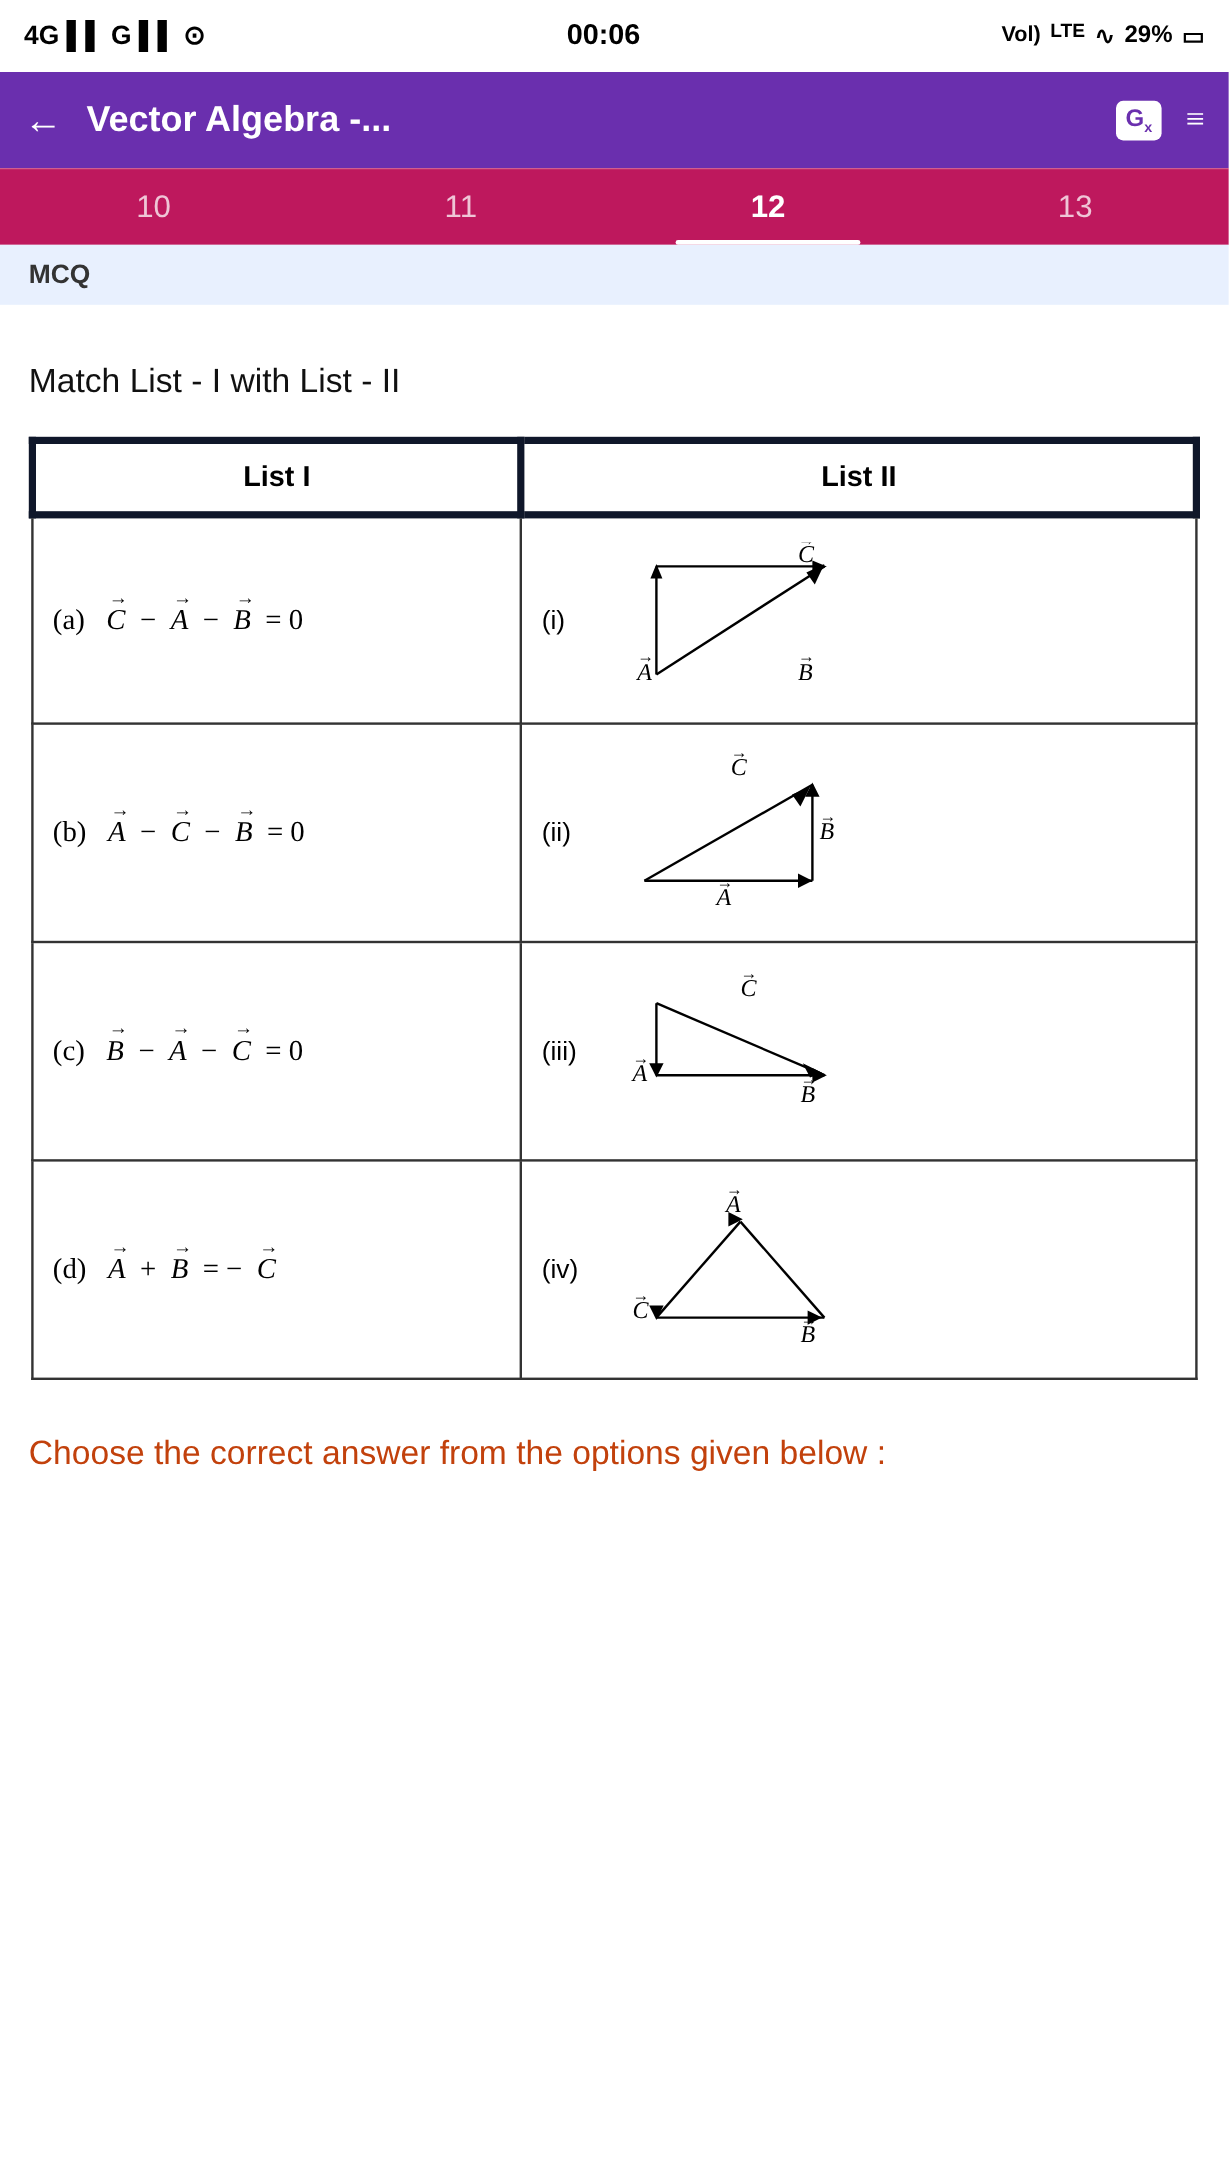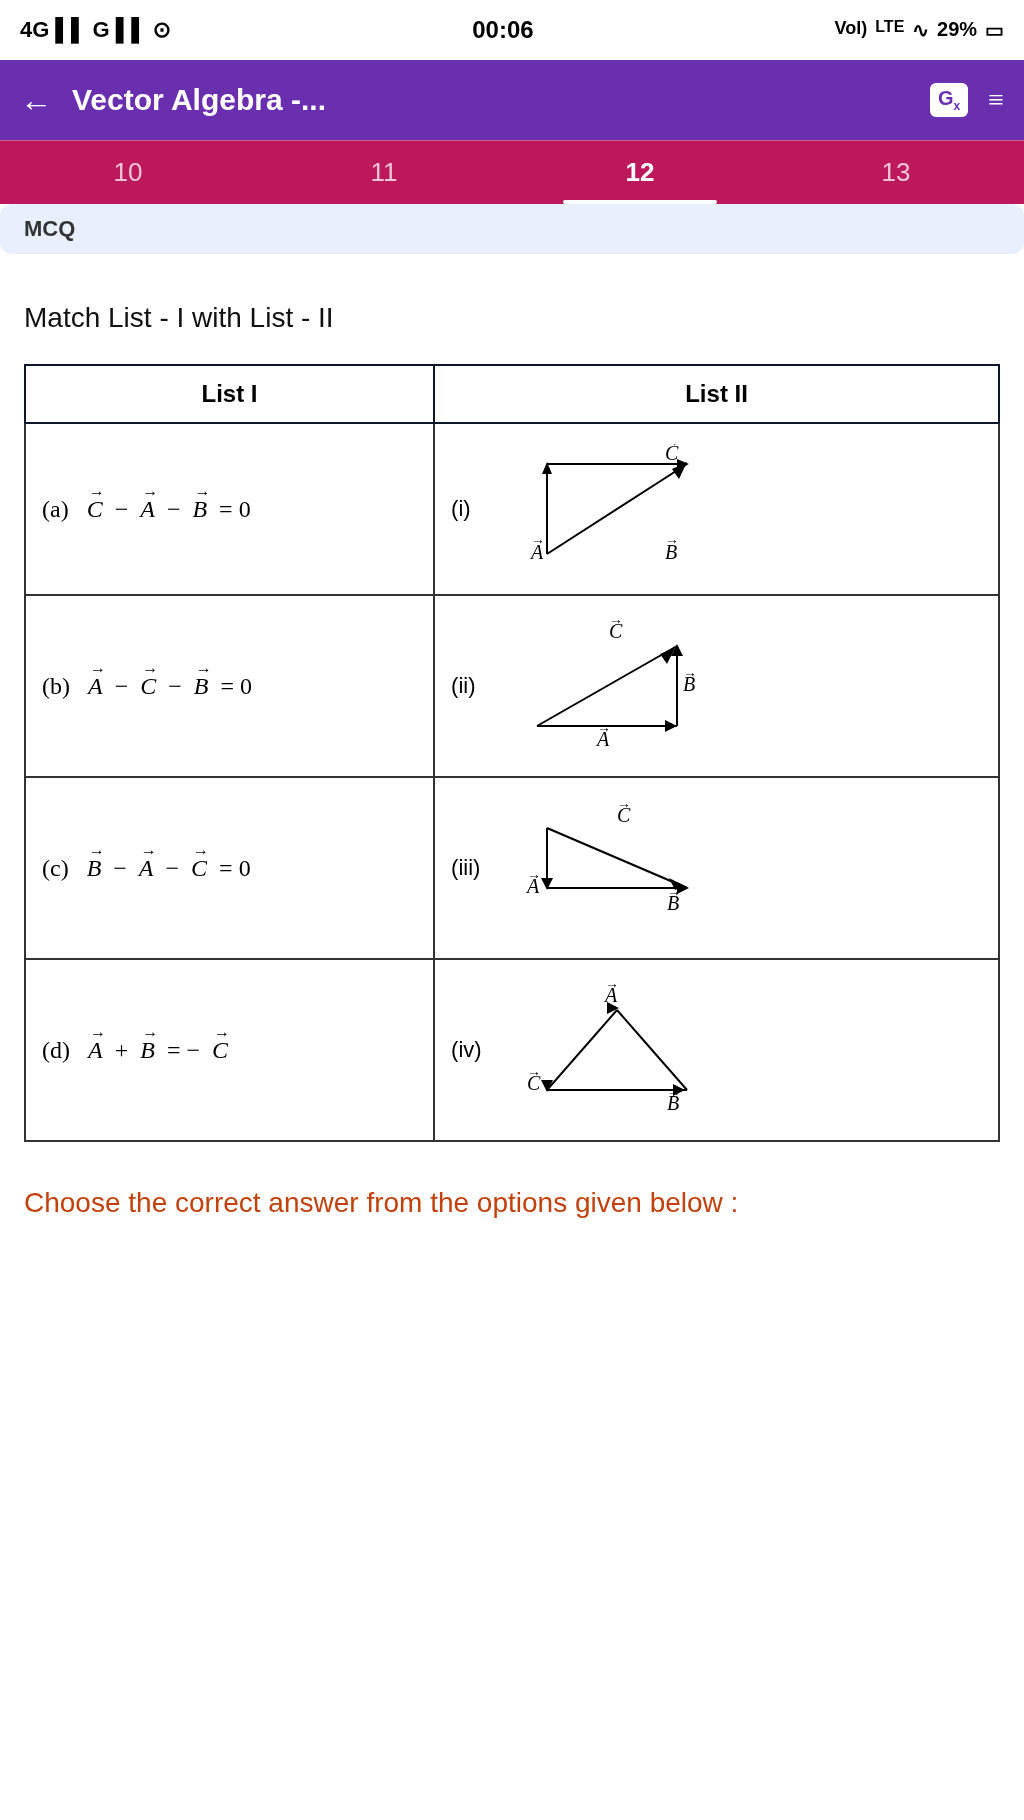--- a/index.html
+++ b/index.html
@@ -101,21 +101,20 @@
     }
 
     
     .mcq-bar {
       background: #e8f0fe;
       padding: 12px 24px;
       font-size: 22px;
       font-family: Arial, sans-serif;
       color: #333;
       font-weight: bold;
-      border-radius: 12px;
     }
 
     
     .content {
       padding: 48px 24px;
     }
 
     .question-title {
       font-size: 28px;
       font-family: Arial, sans-serif;
@@ -124,21 +123,21 @@
     }
 
     
     .match-table {
       width: 100%;
       border-collapse: collapse;
       border: 2px solid #333;
       margin-bottom: 40px;
     }
     .match-table th {
-      border: 2px solid #0f172a;
+      border: 6px solid #0f172a;
       padding: 14px 20px;
       text-align: center;
       font-size: 24px;
       font-family: Arial, sans-serif;
       background: #fff;
     }
     .match-table td {
       border: 2px solid #333;
       padding: 20px 16px;
       vertical-align: middle;

